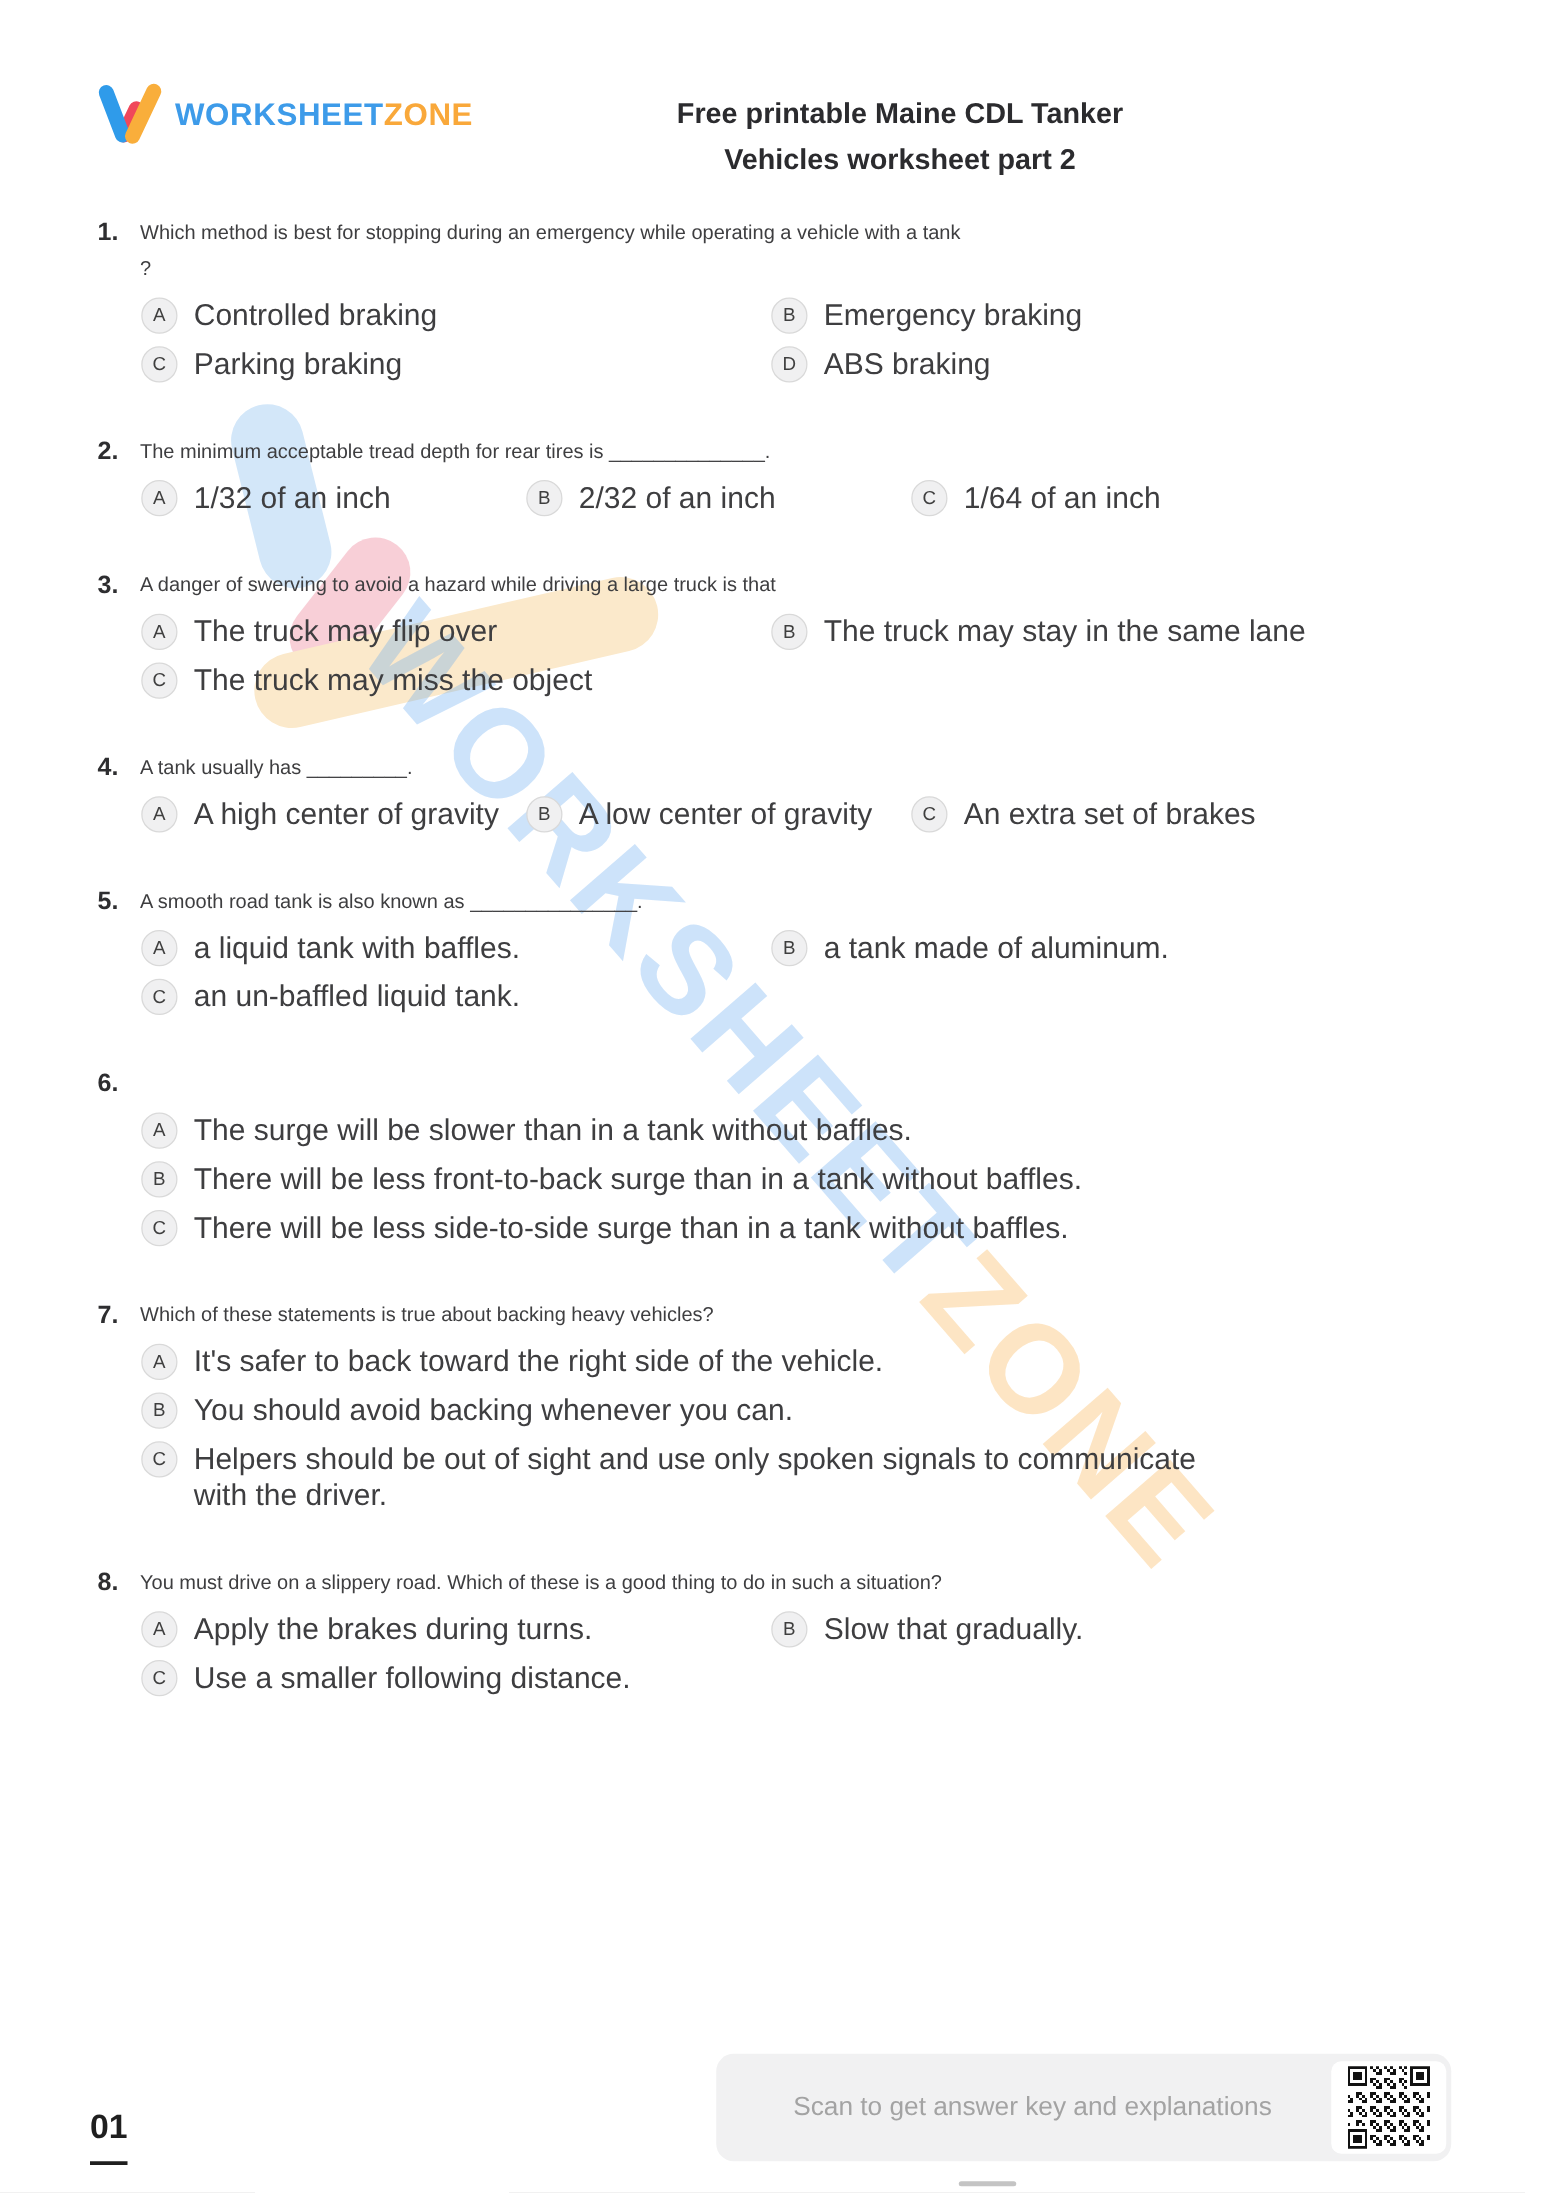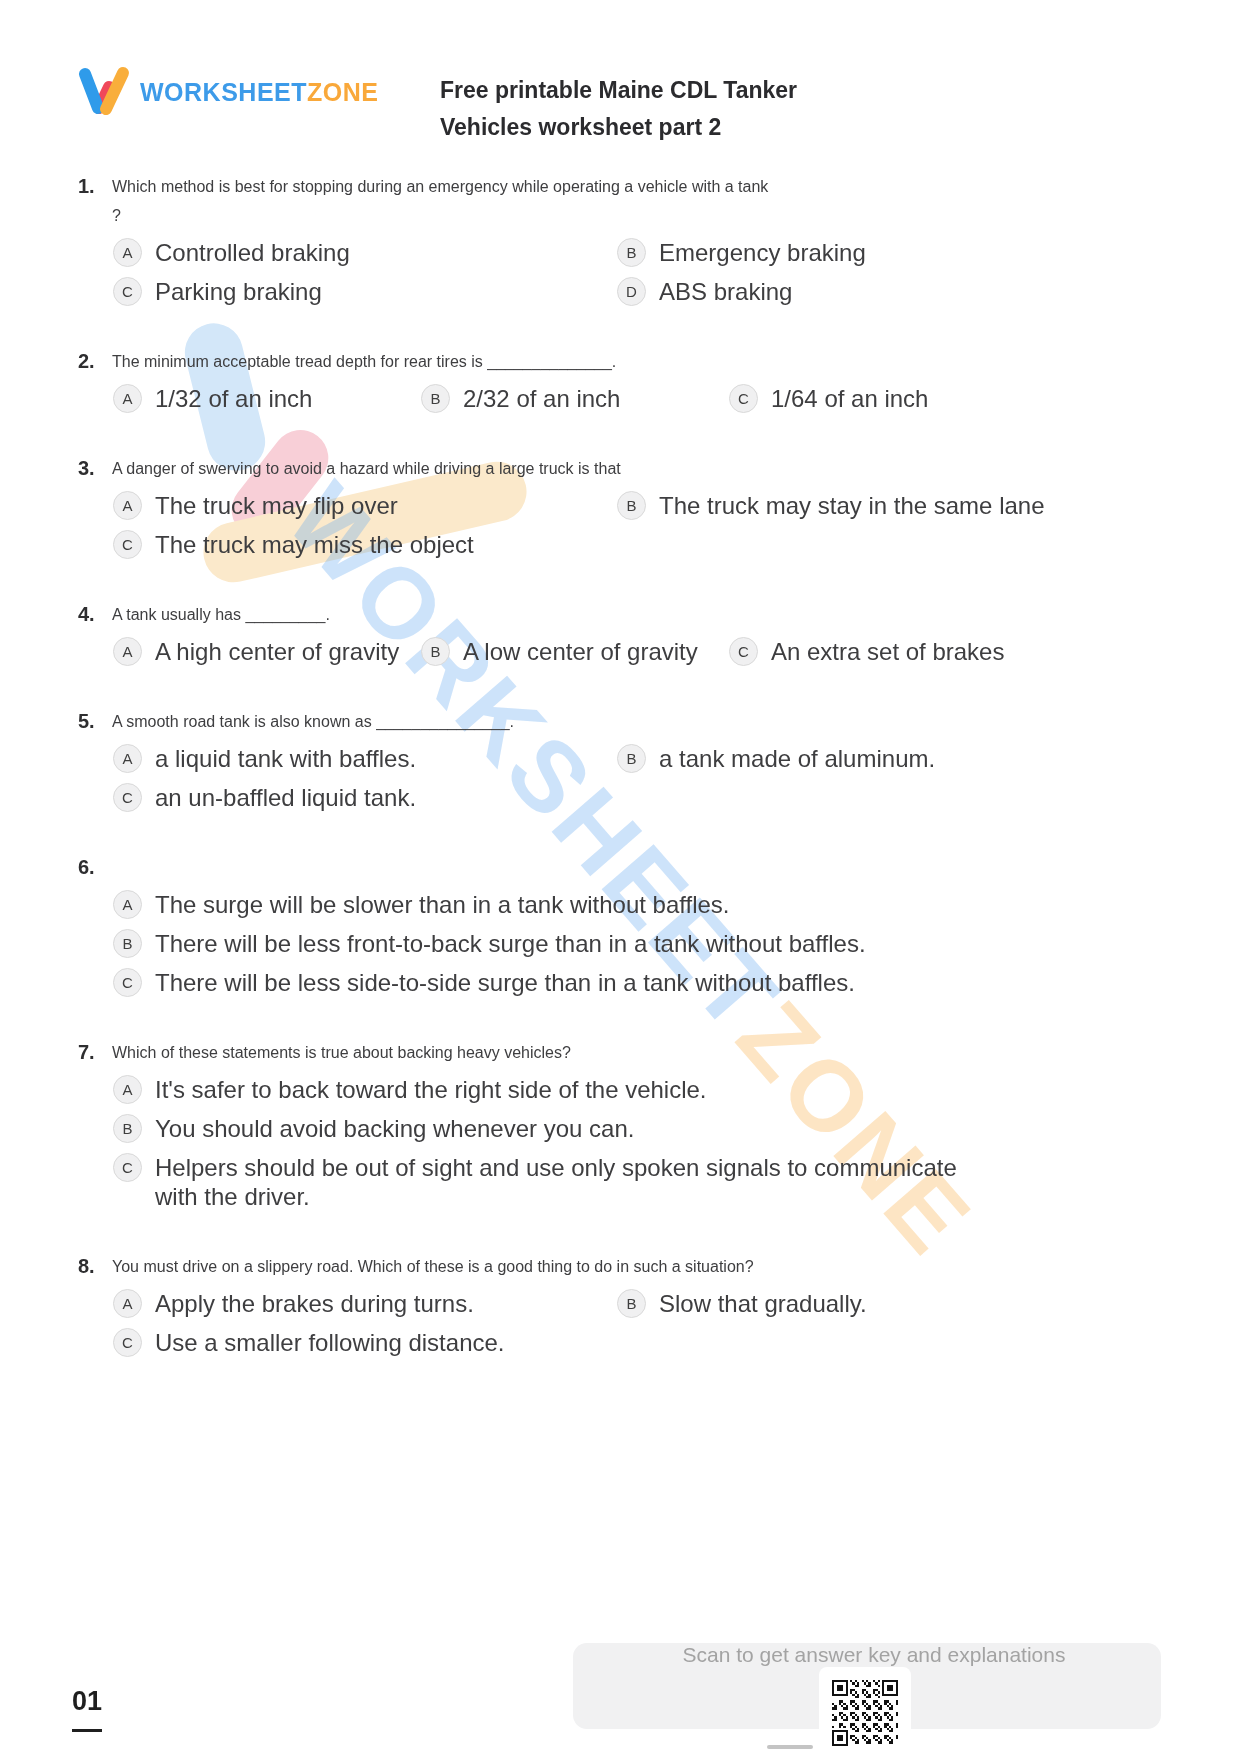--- a/index.html
+++ b/index.html
@@ -16,21 +16,21 @@
   .wm-primary{color:rgba(98,168,238,0.32);}
   .wm-secondary{color:rgba(248,174,70,0.32);}
   
   .content{position:absolute;inset:0;z-index:1;}
   
   .logo{position:absolute;left:72px;top:62px;display:flex;align-items:center;}
   .logo svg{width:64px;height:60px;}
   .logo-text{font-size:25px;font-weight:700;letter-spacing:.5px;margin-left:4px;white-space:nowrap;}
   .brand-primary{color:#3D9BE9;}
   .brand-secondary{color:#F9A83A;}
-  .doc-title{position:absolute;left:440px;top:72px;width:560px;
+  .doc-title{position:absolute;left:440px;top:72px;width:560px;text-align:center;
              font-weight:700;font-size:23px;line-height:37px;color:#2B2B2E;}
   
   .questions{position:absolute;left:78px;top:172px;width:1092px;}
   .question{margin-bottom:41px;}
   .q-head{display:flex;}
   .q-num{flex:0 0 34px;width:34px;font-size:20px;line-height:29px;font-weight:700;color:#2E2E30;}
   .q-text{font-size:16px;line-height:29px;color:#3E3E40;max-width:1040px;}
   .q-options{display:grid;row-gap:10px;margin:8px 0 0 35px;}
   .cols-2{grid-template-columns:504px 1fr;}
   .cols-3{grid-template-columns:308px 308px 1fr;}
@@ -38,21 +38,21 @@
   .opt{display:flex;align-items:flex-start;}
   .opt-badge{flex:0 0 29px;width:29px;height:29px;border-radius:50%;background:#F0F0F1;
              border:1px solid #D9D9D9;box-sizing:border-box;display:flex;align-items:center;
              justify-content:center;font-size:15px;color:#3F3F3F;margin-right:13px;}
   .opt-label{font-size:24px;line-height:29px;color:#3E3E40;}
   .cols-1 .opt-label{max-width:830px;}
   
   .page-num{position:absolute;left:72px;top:1686px;font-size:27px;font-weight:800;color:#1F1F1F;
             border-bottom:3px solid #1F1F1F;padding-bottom:12px;}
   .scan-box{position:absolute;left:573px;top:1643px;width:588px;height:86px;background:#F1F1F2;
-            border-radius:14px;display:flex;align-items:center;flex-direction:column;}
+            border-radius:14px;display:flex;align-items:center;}
   .scan-text{flex:1;text-align:center;font-size:21px;color:#A3A3A3;padding-left:14px;}
   .qr-tile{width:92px;height:74px;background:#ffffff;border-radius:8px;margin-right:4px;
            display:flex;align-items:center;justify-content:center;flex:0 0 92px;}
   .qr-tile svg{width:66px;height:66px;}
   .bottom-dash{position:absolute;left:767px;top:1745px;width:46px;height:4px;background:#C4C4C4;border-radius:2px;}
 </style>
 </head>
 <body>
 
 <div class="page">

